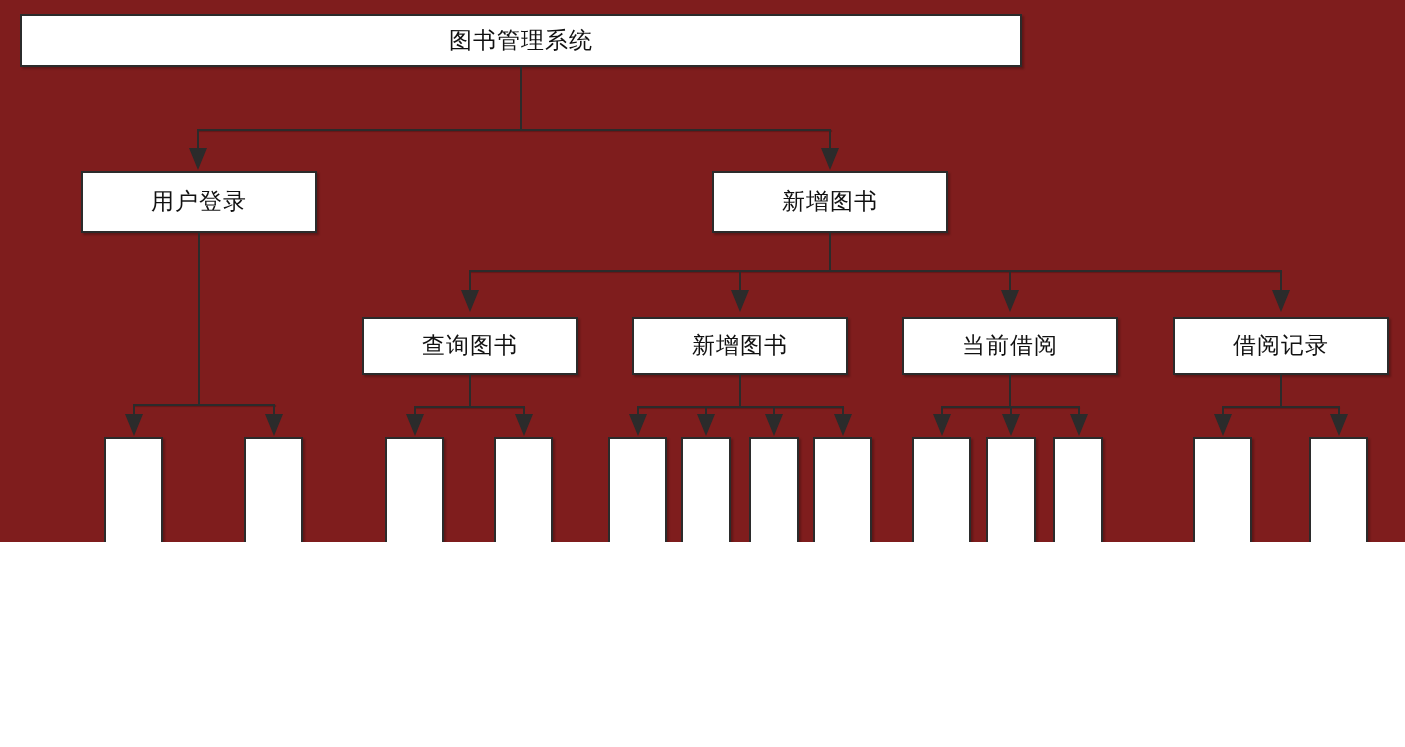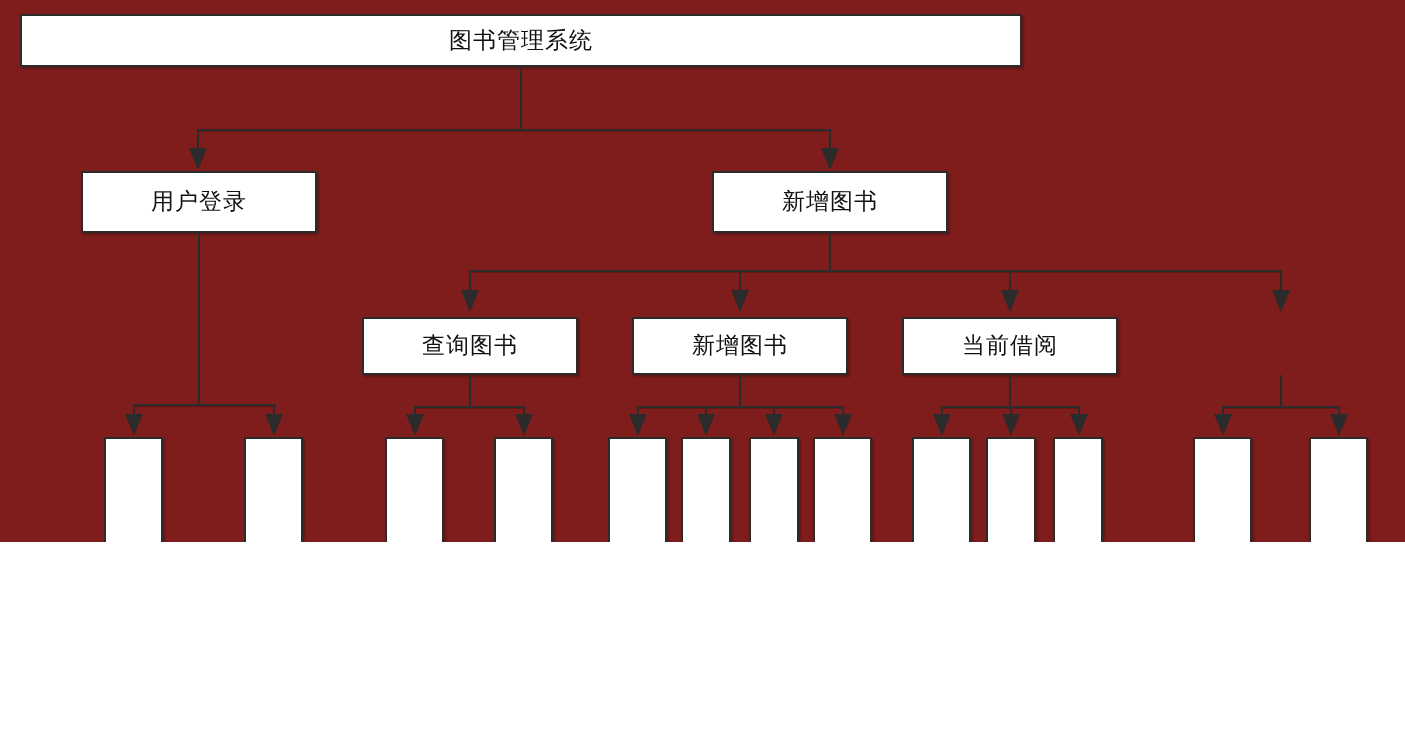--- a/index.html
+++ b/index.html
@@ -129,20 +129,23 @@
 
   <div class="node h" style="left:362px; top:317px; width:216px; height:58px;">
     <span>查询图书</span>
   </div>
   <div class="node h" style="left:632px; top:317px; width:216px; height:58px;">
     <span>新增图书</span>
   </div>
   <div class="node h" style="left:902px; top:317px; width:216px; height:58px;">
     <span>当前借阅</span>
   </div>
+  <div class="node h" style="left:1173px; top:317px; width:216px; height:58px;">
+    <span>借阅记录</span>
+  </div>
 
   <div class="vline" style="left:469px; top:375px; height:32px;"></div>
   <div class="hline" style="left:414px; top:406px; width:110px;"></div>
   <div class="vline" style="left:414px; top:406px; height:10px;"></div>
   <div class="arrow" style="left:406px; top:414px;"></div>
   <div class="vline" style="left:523px; top:406px; height:10px;"></div>
   <div class="arrow" style="left:515px; top:414px;"></div>
 
   <div class="vline" style="left:739px; top:375px; height:32px;"></div>
   <div class="hline" style="left:637px; top:406px; width:206px;"></div>

